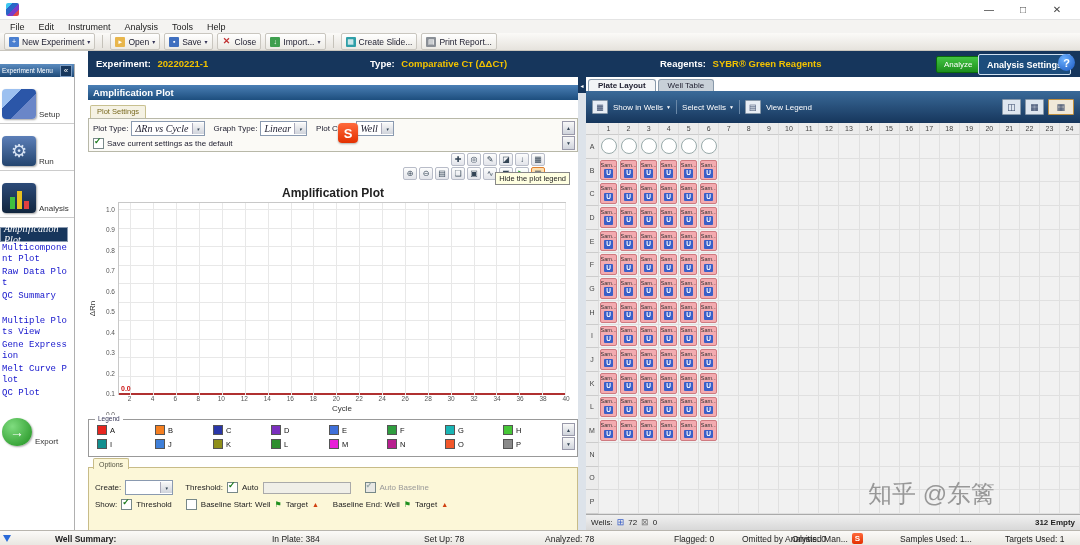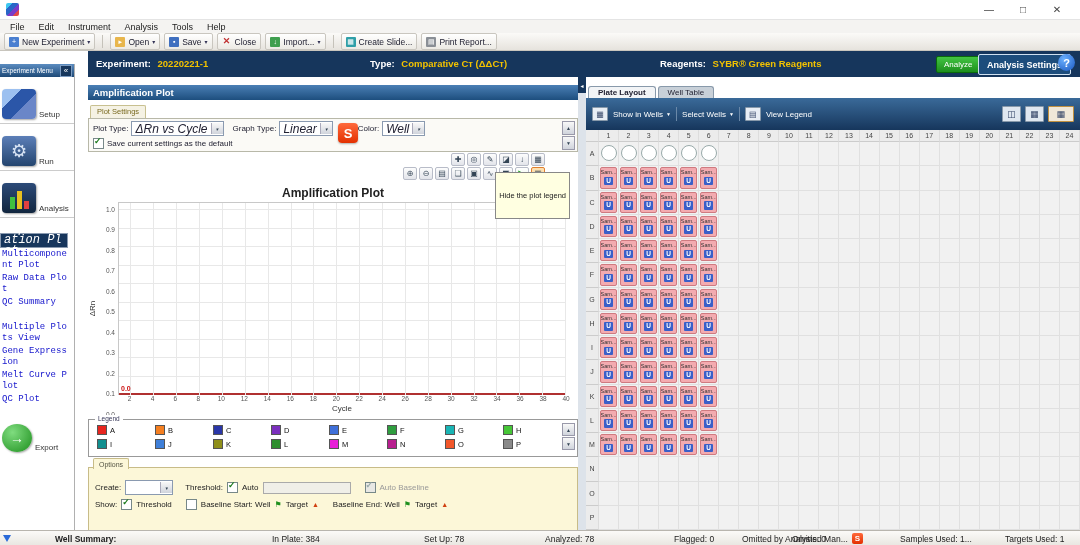--- a/index.html
+++ b/index.html
@@ -74,21 +74,21 @@
   
   .main{position:absolute;left:88px;top:77px;width:490px;height:453px;background:#fff;box-sizing:border-box;padding-top:8px;}
   .panel-header{height:15px;background:linear-gradient(#4a7fb5,#1d4e7e);color:#fff;font-size:9.5px;font-weight:bold;
     display:flex;align-items:center;padding:0 5px;}
   .ps-tab{display:inline-flex;align-items:center;height:12px;margin-left:2px;padding:0 6px;font-size:7.5px;color:#7a6a20;
     background:#f5f2e4;border:1px solid #c8c090;border-bottom:none;border-radius:2px 2px 0 0;}
   .settings-box{position:relative;border:1px solid #b8b8a8;background:#fbfaf6;height:34px;box-sizing:border-box;padding:2px 16px 2px 4px;}
   .set-row{display:flex;align-items:center;gap:3px;height:15px;}
   .slab{font-size:8px;color:#223;white-space:nowrap;}
   .sel{display:inline-flex;align-items:center;border:1px solid #8a9ab0;background:#fff;height:13px;
-    font-size:12px;font-style:italic;color:#223;padding:0 0 0 3px;margin-right:6px;}
+    font-size:10px;font-style:italic;color:#223;padding:0 0 0 3px;margin-right:6px;font-family:Liberation Serif, serif;}
   .sar{width:11px;height:11px;margin-left:3px;background:linear-gradient(#f8f8f8,#d0d4dc);border-left:1px solid #aab;
     display:flex;align-items:center;justify-content:center;font-size:5px;color:#345;}
   .sar::after{content:"▾";}
   .spin{position:absolute;right:2px;top:2px;display:flex;flex-direction:column;gap:1px;}
   .spin span{width:11px;height:12px;background:linear-gradient(#f8f8f8,#d0d4dc);border:1px solid #99a;
     display:flex;align-items:center;justify-content:center;font-size:5px;color:#345;}
   .cb{width:9px;height:9px;border:1px solid #788;background:#fff;display:inline-block;position:relative;flex:none;}
   .cb.ck::after{content:"✓";position:absolute;top:-3px;left:0px;font-size:9px;color:#1a7a1a;font-weight:bold;}
   .cb.dis{background:#e8e8e4;}
   .cb.dis::after{color:#9aa;}
@@ -97,21 +97,21 @@
   #ctb-r1{top:1px;}
   #ctb-r2{top:15px;}
   .cti{width:14px;height:13px;border:1px solid #b8bcc8;border-radius:2px;background:linear-gradient(#fdfdfd,#e2e4ea);
     display:flex;align-items:center;justify-content:center;font-size:8px;color:#345;box-sizing:border-box;}
   .cti.play{color:#1d9f1d;font-size:10px;background:linear-gradient(#fff,#e8f4e8);}
   .cti.hl{border:1px solid #e08030;background:#fce0b0;}
   .s-logo{position:absolute;left:250px;top:46px;width:20px;height:20px;border-radius:4px;z-index:6;
     background:linear-gradient(#ff6a3c,#e33000);color:#fff;font-weight:bold;font-size:13px;
     display:flex;align-items:center;justify-content:center;box-shadow:0 1px 2px rgba(0,0,0,.3);}
   .tooltip{position:absolute;top:95px;right:8px;background:#ffffe1;border:1px solid #888;color:#222;
-    font-size:7.5px;padding:18px 3px;z-index:7;white-space:nowrap;}
+    font-size:7.5px;padding:1px 3px;z-index:7;white-space:nowrap;}
   .chart-title{text-align:center;font-size:12px;font-weight:bold;color:#222;margin-top:2px;height:16px;}
   .chart-row{display:flex;padding-right:12px;}
   .ylab-col{width:10px;display:flex;align-items:center;justify-content:center;}
   .ylab{transform:rotate(-90deg);font-size:8px;color:#333;white-space:nowrap;}
   .yticks{position:relative;width:20px;}
   .yt{position:absolute;right:3px;font-size:6.5px;color:#555;transform:translateY(50%);line-height:1;}
   .plot-col{flex:1;display:flex;flex-direction:column;}
   .plot-area{position:relative;height:192px;background:#fff;border:1px solid #c8c8c8;border-bottom:none;}
   .gl-v{position:absolute;top:0;bottom:0;width:1px;background:#e8e8e8;}
   .gl-h{position:absolute;left:0;right:0;height:1px;background:#e8e8e8;}
@@ -139,21 +139,21 @@
   .opt-input{width:88px;height:12px;border:1px solid #aaa;background:#f0efe8;font-size:8px;padding:0 2px;box-sizing:border-box;}
   .gray{color:#999;}
   .flag{color:#1d8f1d;font-size:8px;line-height:1;}
   .tri{color:#d04010;font-size:7px;line-height:1;}
   .ml8{margin-left:8px;} .ml10{margin-left:10px;}
   
   .splitter{position:absolute;left:578px;top:77px;width:8px;height:453px;background:#dde3ea;}
   .splitter .cap{height:16px;background:#16365c;color:#fff;font-size:6px;display:flex;align-items:center;justify-content:center;}
   
   .right{position:absolute;left:586px;top:77px;width:494px;height:453px;background:#fff;box-sizing:border-box;
-    padding-top:7px;display:flex;flex-direction:column;}
+    display:flex;flex-direction:column;}
   .ptabs{height:14px;display:flex;align-items:flex-end;gap:2px;padding-left:2px;flex:none;}
   .ptab{font-size:8px;padding:1px 9px;border:1px solid #8899aa;border-bottom:none;background:#c8d0d8;color:#223;
     border-radius:3px 3px 0 0;}
   .ptab.act{background:#f2f4f6;font-weight:bold;}
   .plate-nav{height:32px;background:linear-gradient(#3a6a99,#16365c);display:flex;align-items:center;gap:5px;
     padding:0 6px;flex:none;color:#fff;font-size:8px;}
   .pn-ico{width:14px;height:12px;background:#e8eef5;border:1px solid #8899aa;border-radius:1px;color:#346;
     display:inline-flex;align-items:center;justify-content:center;font-size:8px;flex:none;}
   .pn-btn{display:inline-flex;align-items:center;gap:3px;color:#fff;}
   .pn-dd{font-size:5px;}
@@ -1357,29 +1357,38 @@
         <div class="pcell"></div>
         <div class="pcell"></div>
         <div class="pcell"></div>
         <div class="pcell"></div>
         <div class="pcell"></div>
         <div class="pcell"></div>
         <div class="pcell"></div>
         <div class="pcell"></div>
         <div class="pcell"></div>
       </div>
+    <div class="plate-footer">
+      <span>Wells:</span>
+      <span class="ft-ico1">⊞</span>
+      <span>72</span>
+      <span class="ft-ico2">⊠</span>
+      <span>0</span>
+      <span class="ft-right">312 Empty</span>
+    </div>
   </div>
 
   <div class="statusbar" id="statusbar">
     <span class="scroll-tri"></span>
     <span class="s-logo-sm">S</span>
   <span class="st-item b" style="left: 55px;">Well Summary:</span>
       <span class="st-item" style="left: 272px;">In Plate: 384</span>
       <span class="st-item" style="left: 424px;">Set Up: 78</span>
       <span class="st-item" style="left: 545px;">Analyzed: 78</span>
       <span class="st-item" style="left: 674px;">Flagged: 0</span>
       <span class="st-item" style="left: 742px;">Omitted by Analysis: 0</span>
       <span class="st-item" style="left: 792px;">Omitted Man...</span>
       <span class="st-item" style="left: 900px;">Samples Used: 1...</span>
       <span class="st-item" style="left: 1005px;">Targets Used: 1</span>
     </div>
 
+  <div class="watermark">知乎 @东篱</div>
 </div>
 
 </body></html>

